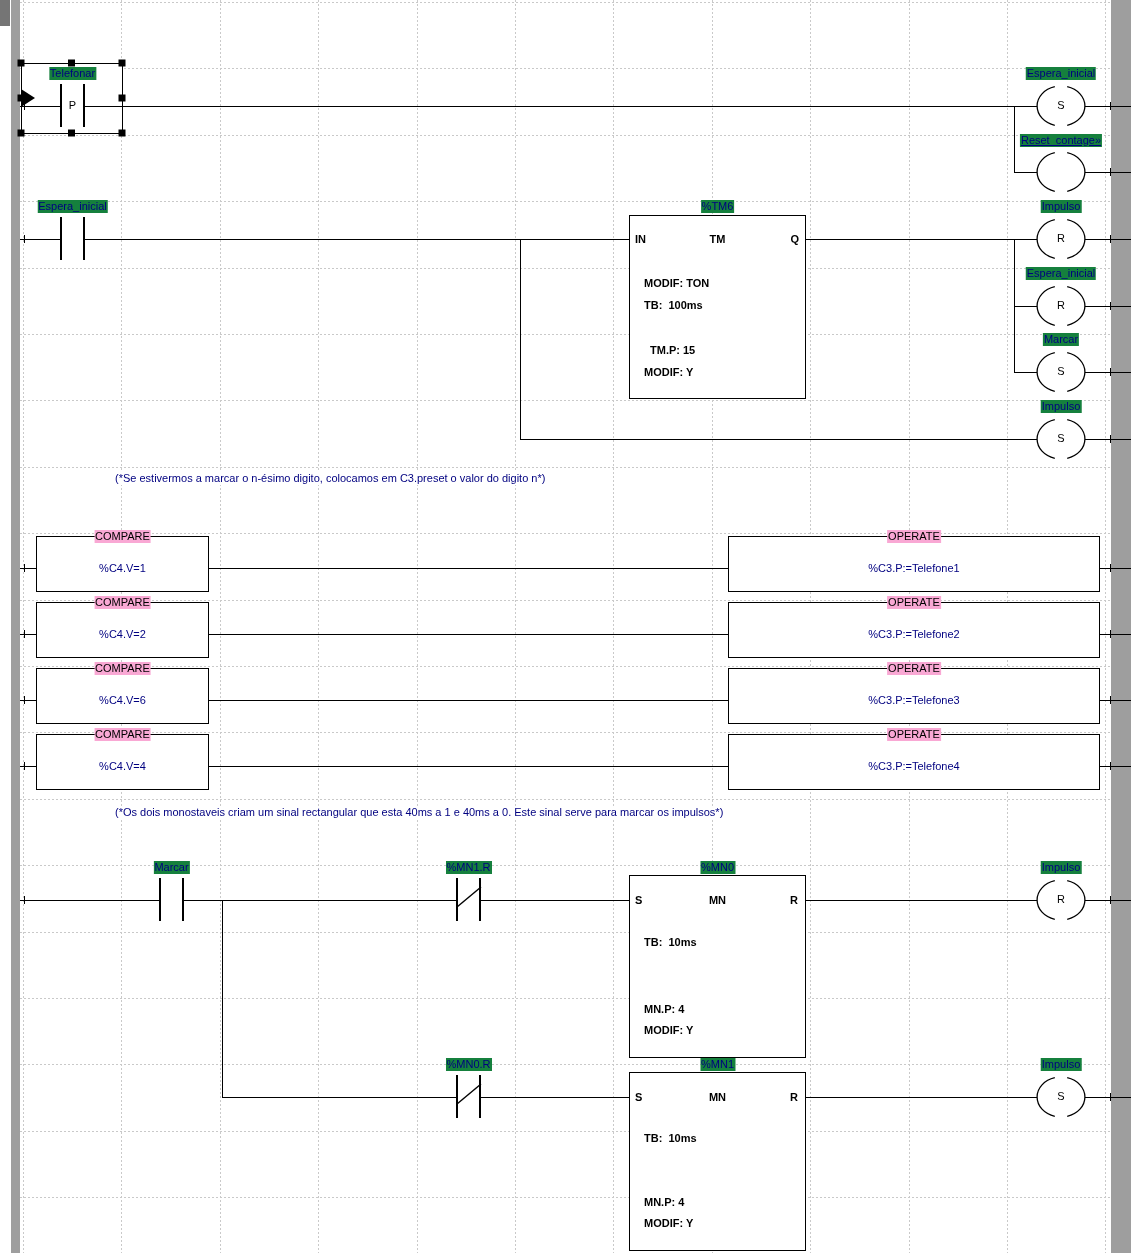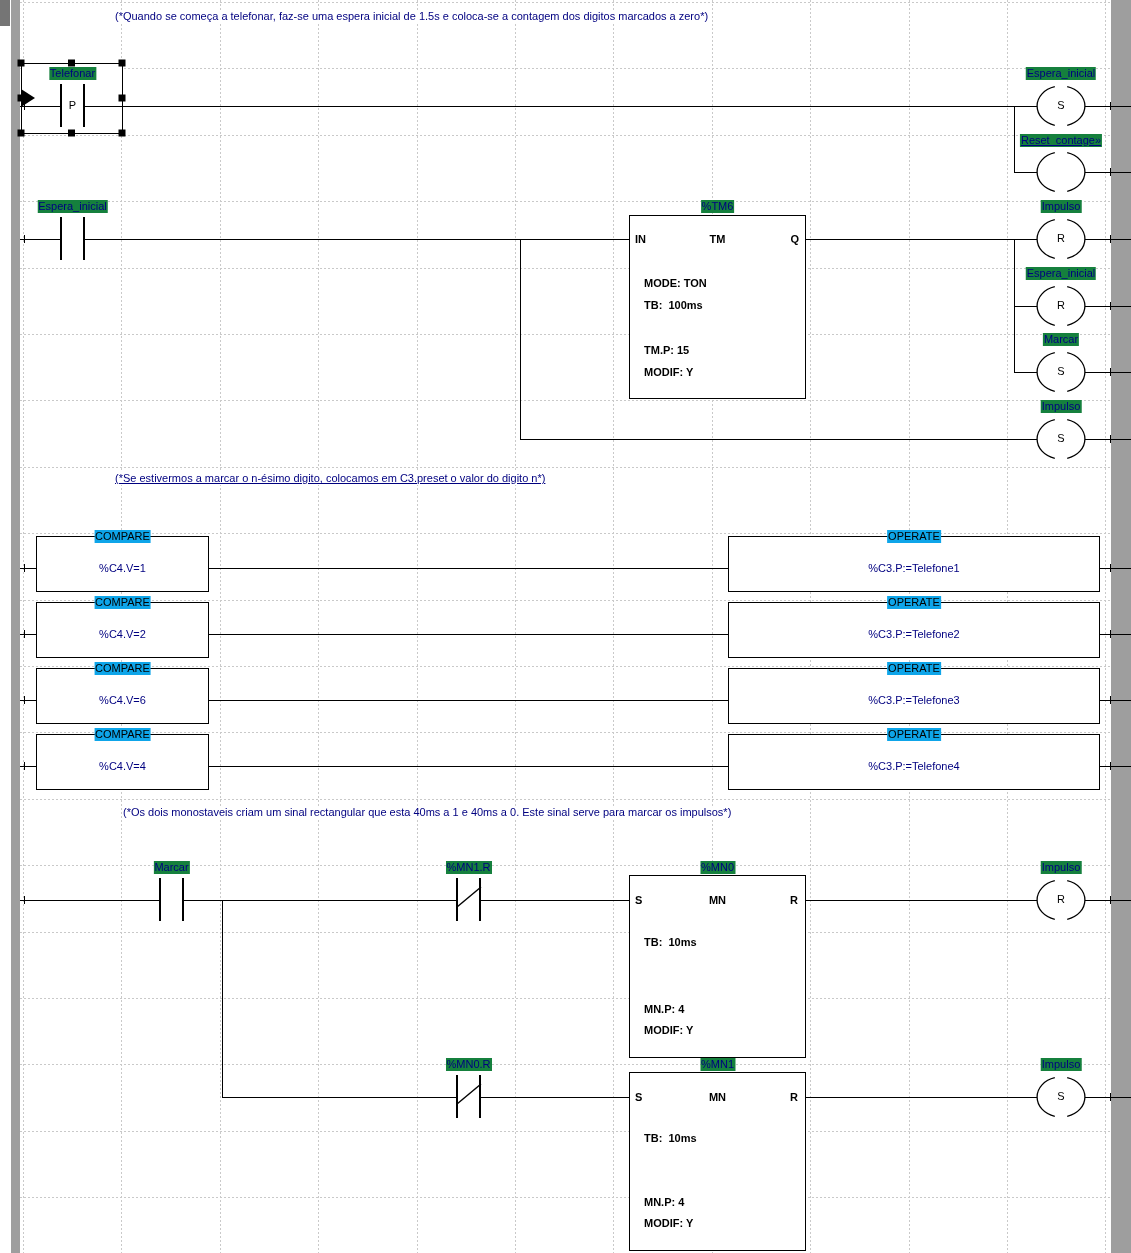--- a/index.html
+++ b/index.html
@@ -16,21 +16,21 @@
     position:absolute;color:#000080;background:#fff;white-space:nowrap;line-height:13px;
   }
   .cletter{
     position:absolute;color:#000;white-space:nowrap;line-height:13px;transform:translateX(-50%);
   }
   .blk{
     position:absolute;background:#fff;border:1px solid #000;box-sizing:border-box;
   }
   .btitle{
     position:absolute;top:-7px;left:50%;transform:translateX(-50%);
-    background:#0ea5e9;color:#000;line-height:13px;white-space:pre;padding:0 1px;
+    background:#f9a8d4;color:#000;line-height:13px;white-space:pre;padding:0 1px;
   }
   .binner{
     position:absolute;color:#000;line-height:13px;white-space:pre;font-weight:bold;
   }
   .bcenter{left:50%;transform:translateX(-50%);}
   .bexpr{
     position:absolute;top:25px;left:50%;transform:translateX(-50%);
     color:#000080;line-height:13px;white-space:pre;background:#fff;
   }
 </style>
@@ -151,23 +151,22 @@
       <rect x="118.5" y="59.5" width="7" height="7" fill="#000"></rect>
       <rect x="17.5" y="94.5" width="7" height="7" fill="#000"></rect>
       <rect x="118.5" y="94.5" width="7" height="7" fill="#000"></rect>
       <rect x="17.5" y="129.5" width="7" height="7" fill="#000"></rect>
       <rect x="68" y="129.5" width="7" height="7" fill="#000"></rect>
       <rect x="118.5" y="129.5" width="7" height="7" fill="#000"></rect>
       <polygon points="21,89 21,107 35,98" fill="#000"></polygon>
     </g>
   </svg>
 
-  <div class="comment" style="left:115px;top:10px;">(*Quando se começa a telefonar, faz-se uma espera inicial de 1.5s e coloca-se a contagem dos digitos marcados a zero*)</div>
-  <div class="comment" style="left:115px;top:472px;text-decoration:underline;">(*Se estivermos a marcar o n-ésimo digito, colocamos em C3.preset o valor do digito n*)</div>
-  <div class="comment" style="left:115px;top:806px;margin-left:8px;">(*Os dois monostaveis criam um sinal rectangular que esta 40ms a 1 e 40ms a 0. Este sinal serve para marcar os impulsos*)</div>
+  <div class="comment" style="left:115px;top:472px;">(*Se estivermos a marcar o n-ésimo digito, colocamos em C3.preset o valor do digito n*)</div>
+  <div class="comment" style="left:115px;top:806px;">(*Os dois monostaveis criam um sinal rectangular que esta 40ms a 1 e 40ms a 0. Este sinal serve para marcar os impulsos*)</div>
 
   <div class="lbl" style="left:72.5px;top:67px;">Telefonar</div>
   <div class="cletter" style="left:72.5px;top:99px;">P</div>
 
   <div class="lbl" style="left:1061px;top:67px;">Espera_inicial</div>
   <div class="cletter" style="left:1061px;top:99px;">S</div>
 
   <div class="lbl" style="left:1061px;top:134px;text-decoration:underline;">Reset_contage»</div>
 
   <div class="lbl" style="left:72.5px;top:200px;">Espera_inicial</div>
@@ -183,23 +182,23 @@
   <div class="lbl" style="left:1061px;top:333px;">Marcar</div>
   <div class="cletter" style="left:1061px;top:365px;">S</div>
 
   <div class="lbl" style="left:1061px;top:400px;">Impulso</div>
   <div class="cletter" style="left:1061px;top:432px;">S</div>
 
   <div class="blk" style="left:629px;top:215px;width:177px;height:184px;">
     <span class="binner" style="left:5px;top:17px;">IN</span>
     <span class="binner bcenter" style="top:17px;">TM</span>
     <span class="binner" style="right:6px;top:17px;">Q</span>
-    <span class="binner" style="left:14px;top:61px;">MODE: TON</span>
+    <span class="binner" style="left:14px;top:61px;">MODIF: TON</span>
     <span class="binner" style="left:14px;top:83px;">TB:  100ms</span>
-    <span class="binner" style="left:14px;top:128px;">TM.P: 15</span>
+    <span class="binner" style="left:20px;top:128px;">TM.P: 15</span>
     <span class="binner" style="left:14px;top:150px;">MODIF: Y</span>
   </div>
 
   <div class="blk" style="left:36px;top:536px;width:173px;height:56px;">
     <span class="btitle">COMPARE</span>
     <span class="bexpr">%C4.V=1</span>
   </div>
   <div class="blk" style="left:728px;top:536px;width:372px;height:56px;">
     <span class="btitle">OPERATE</span>
     <span class="bexpr">%C3.P:=Telefone1</span>

